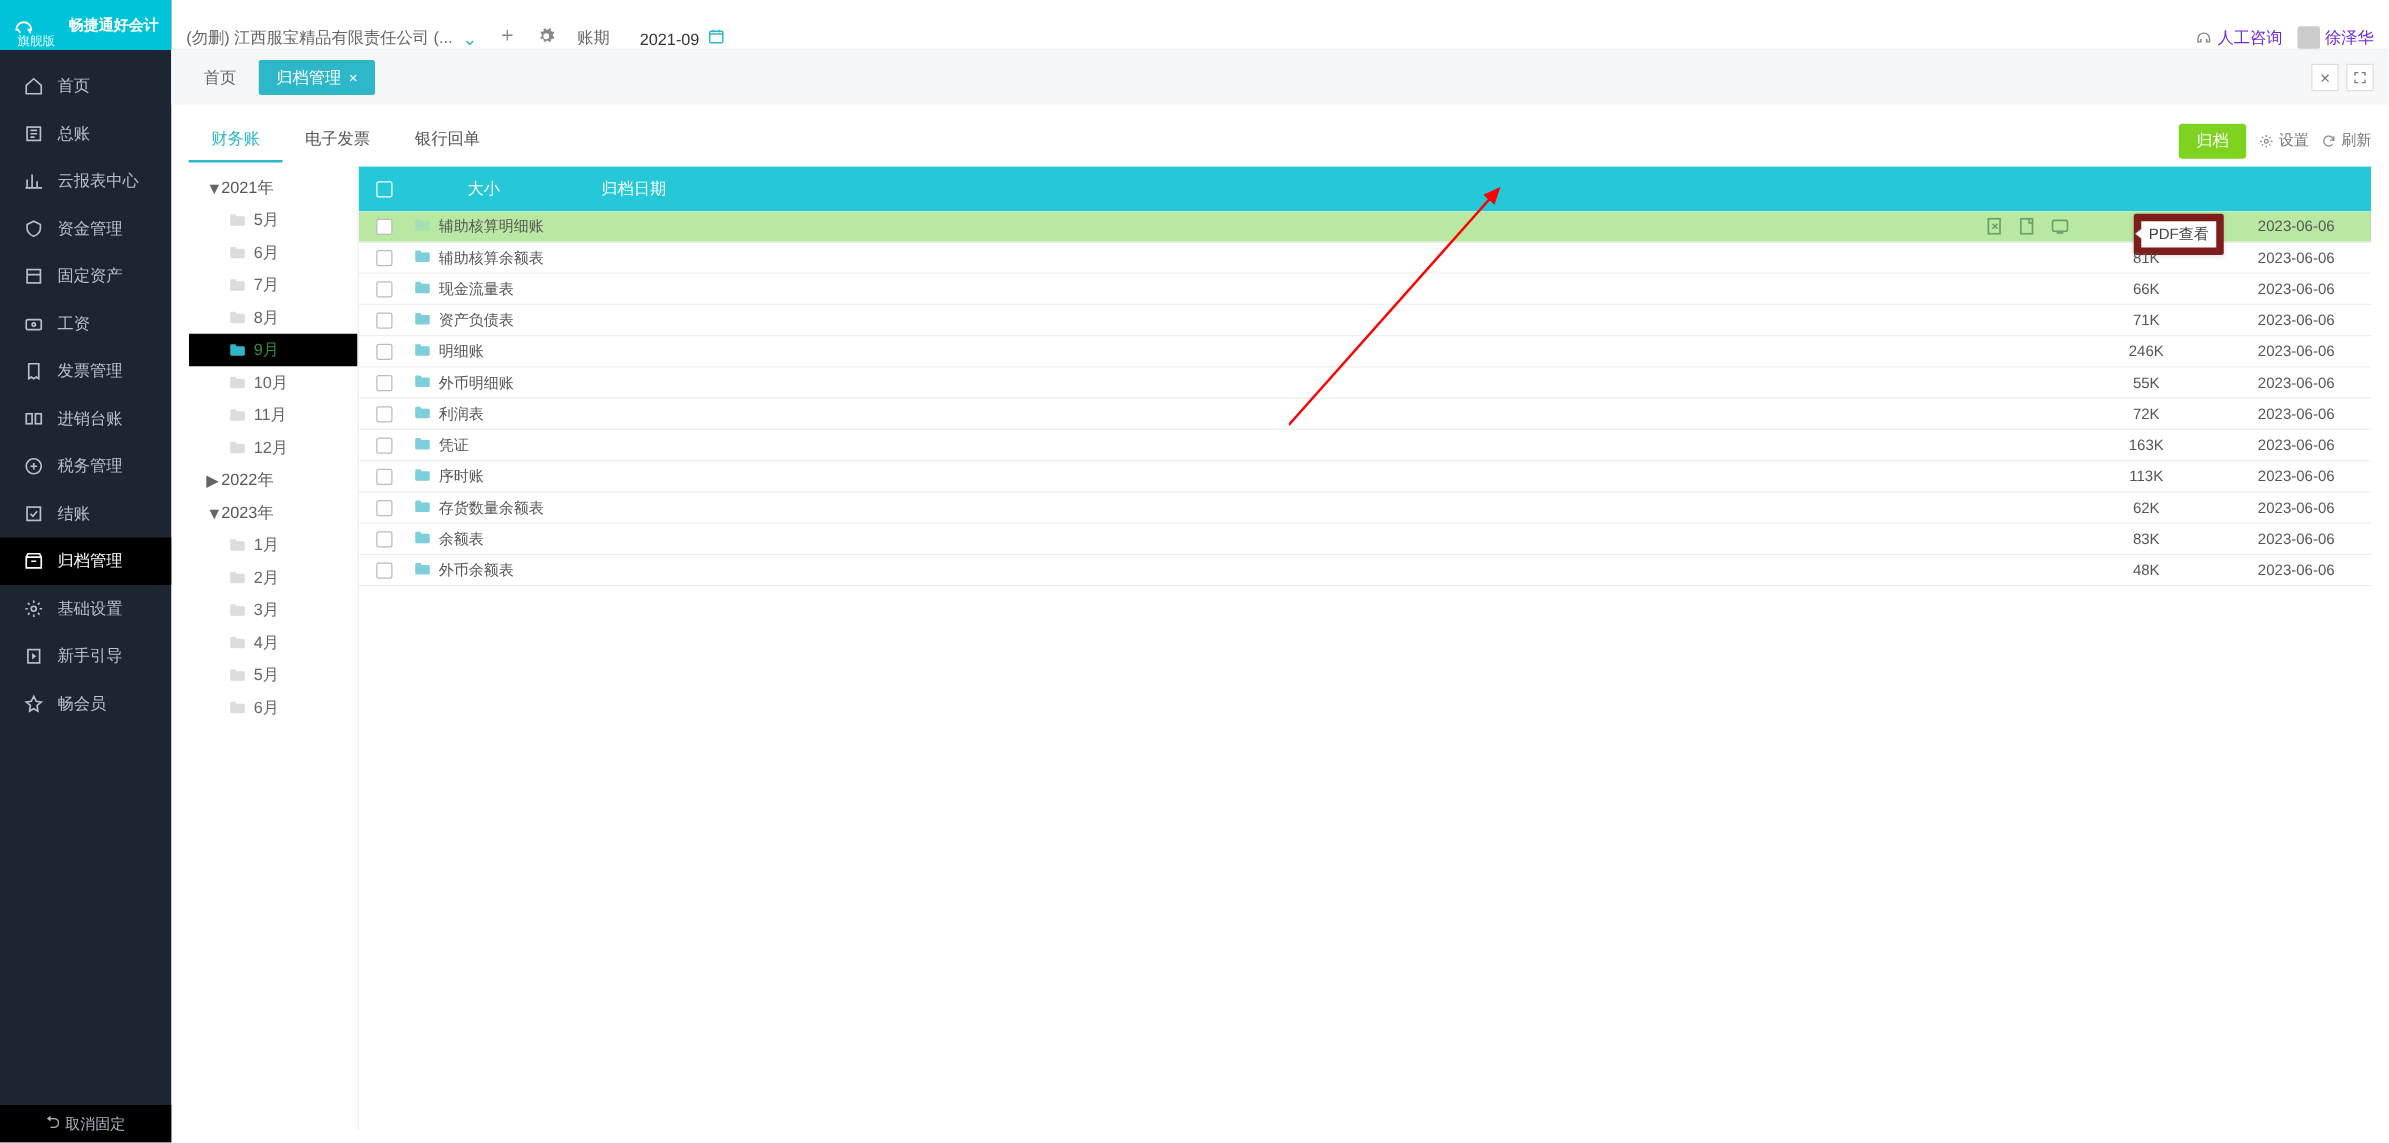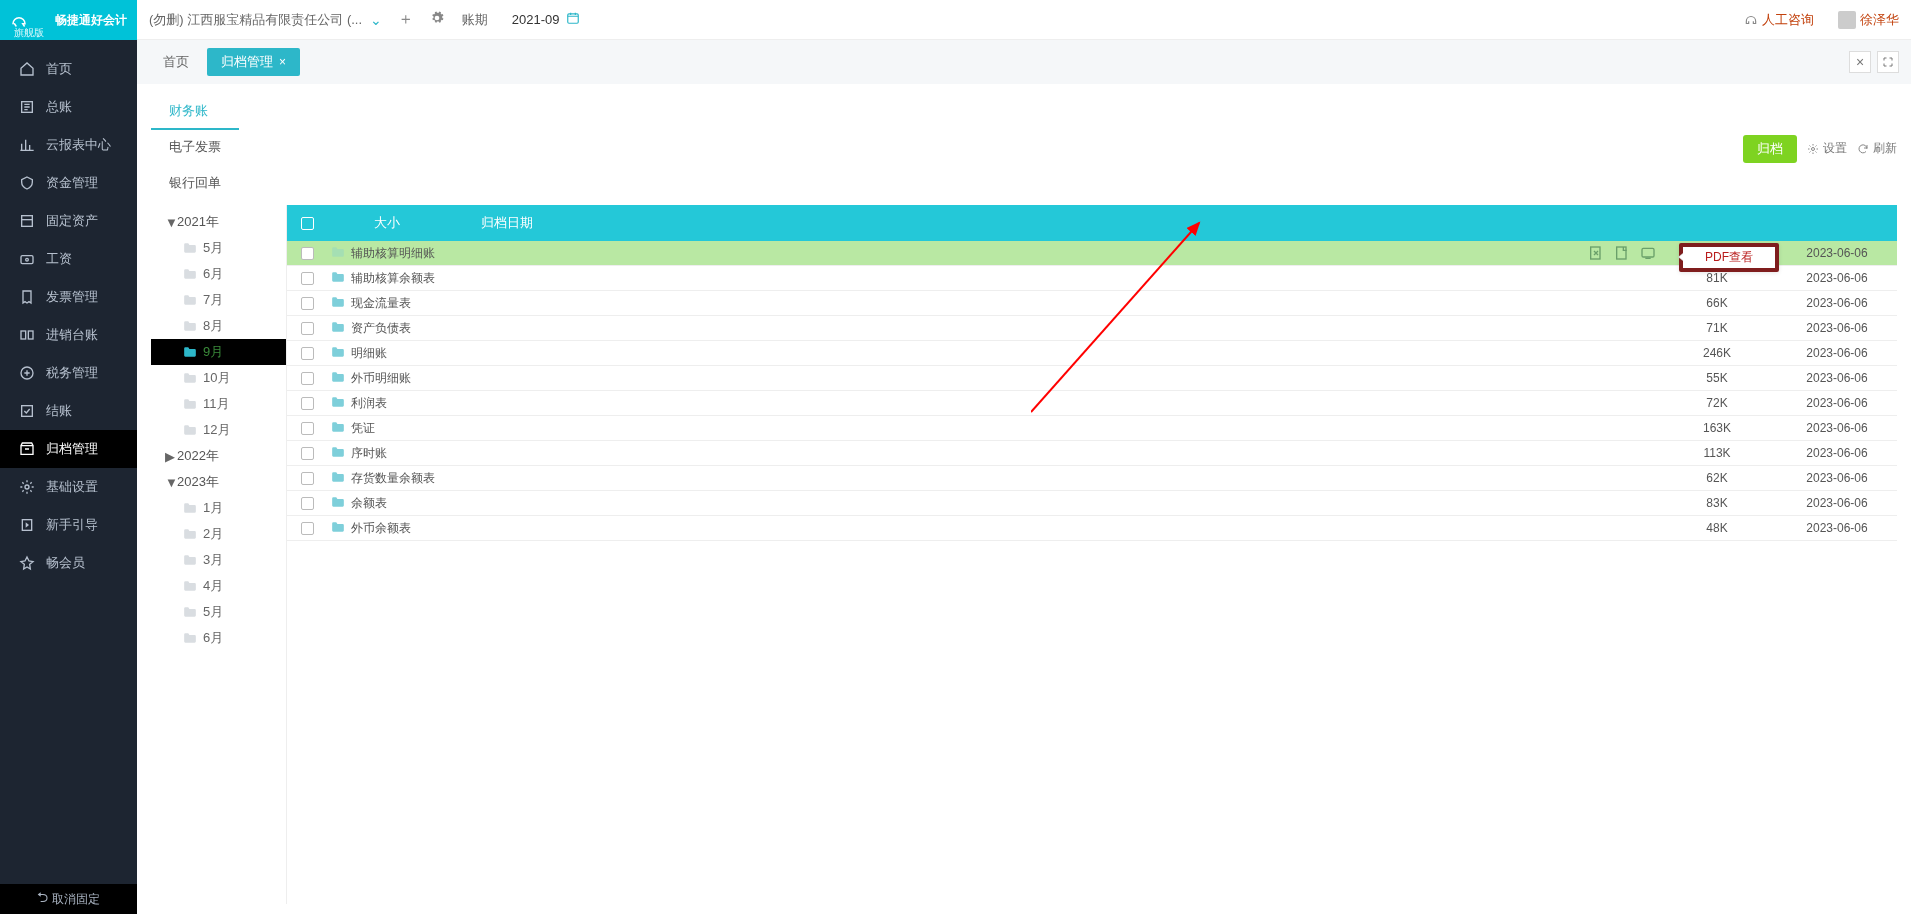--- a/index.html
+++ b/index.html
@@ -13,45 +13,45 @@
 .brand-tag { position: absolute; top: 26px; left: 14px; font-size: 10px; color: #d8f8fb; font-weight: 400; }
 .sidebar-menu { flex: 1; padding-top: 10px; }
 .menu-item { display: flex; align-items: center; height: 38px; padding: 0 18px; cursor: pointer; color: #b6c0ce; font-size: 13px; }
 .menu-item.active { background: #000; color: #fff; }
 .menu-item .mi-icon { width: 18px; height: 18px; margin-right: 10px; display: inline-flex; align-items: center; justify-content: center; }
 .sidebar-bottom { height: 30px; background: #000; color: #aab4c2; display: flex; align-items: center; justify-content: center; font-size: 12px; cursor: pointer; }
 .sidebar-bottom .arr { margin-right: 4px; font-size: 14px; }
 
 
 .main { flex: 1; display: flex; flex-direction: column; min-width: 0; }
-.topbar { height: 40px; display: flex; align-items: center; border-bottom: 1px solid #eee; padding: 0 12px; font-size: 13px; color: #666; }
+.topbar { height: 40px; display: flex; align-items: flex-end; border-bottom: 1px solid #eee; padding: 0 12px; font-size: 13px; color: #666; }
 .topbar .co-name { color: #666; }
 .topbar .chev { color: #2db7c9; margin: 0 8px; font-size: 14px; }
 .topbar .plus { margin: 0 8px; color: #888; cursor: pointer; font-size: 16px; }
 .topbar .gear { margin: 0 8px; color: #888; cursor: pointer; font-size: 14px; }
 .topbar .period-label { margin-left: 10px; color: #666; }
 .topbar .period-val { margin-left: 24px; color: #333; }
 .topbar .cal { margin-left: 6px; color: #2db7c9; font-size: 14px; }
-.topbar-right { margin-left: auto; display: flex; align-items: center; gap: 24px; color: #c2410c; font-family: Liberation Serif, serif; }
+.topbar-right { margin-left: auto; display: flex; align-items: center; gap: 12px; color: #6d28d9; font-family: Liberation Serif, serif; }
 .topbar-right .hs { cursor: pointer; display: flex; align-items: center; gap: 4px; }
 .avatar { width: 18px; height: 18px; border-radius: 2px; background: #ccc; display: inline-block; }
 
 
 .tabs-bar { height: 44px; background: #f5f7f9; display: flex; align-items: center; padding: 0 12px; }
 .tab { padding: 0 14px; height: 28px; display: flex; align-items: center; font-size: 13px; color: #666; cursor: pointer; border-radius: 2px; margin-right: 4px; }
 .tab.home { background: transparent; }
 .tab.active { background: #2db7c9; color: #fff; }
 .tab .x { margin-left: 6px; font-size: 12px; }
 .tabs-right { margin-left: auto; display: flex; gap: 6px; }
 .tabs-right .sq { width: 22px; height: 22px; border: 1px solid #ddd; background: #fff; display: flex; align-items: center; justify-content: center; color: #777; cursor: pointer; font-size: 14px; }
 
 
 .content { flex: 1; display: flex; flex-direction: column; padding: 10px 14px; overflow: hidden; }
 .subtabs-row { display: flex; align-items: center; }
-.subtabs { display: flex; border-bottom: 1px solid transparent; flex-direction: column; }
+.subtabs { display: flex; border-bottom: 1px solid transparent; }
 .subtab { padding: 8px 18px; font-size: 13px; color: #555; cursor: pointer; border-bottom: 2px solid transparent; }
 .subtab.active { color: #2db7c9; border-bottom-color: #2db7c9; }
 .toolbar-right { margin-left: auto; display: flex; align-items: center; gap: 10px; }
 .btn-primary { background: #7ed321; color: #fff; border: none; padding: 5px 14px; border-radius: 3px; cursor: pointer; font-size: 13px; }
 .tool-link { color: #777; font-size: 12px; cursor: pointer; display: flex; align-items: center; gap: 4px; }
 
 
 .body { flex: 1; display: flex; overflow: hidden; margin-top: 2px; }
 .tree { width: 136px; border-right: 1px solid #eee; overflow: auto; padding-top: 4px; font-size: 13px; }
 .tree-node { display: flex; align-items: center; height: 26px; padding-left: 14px; cursor: pointer; color: #555; }
@@ -69,21 +69,21 @@
 .cell-date { width: 120px; text-align: center; }
 .tbody { flex: 1; overflow: auto; }
 .row { display: flex; align-items: center; height: 25px; border-bottom: 1px solid #eee; font-size: 12px; color: #555; position: relative; }
 .row.highlight { background: #b9e8a3; }
 .row.highlight .file-ic path { fill: #a5dfb3; }
 .row-checkbox { appearance: none; width: 13px; height: 13px; border: 1px solid #bbb; border-radius: 2px; background: #fff; cursor: pointer; }
 .thead .row-checkbox { border-color: #fff; background: transparent; }
 .file-ic { width: 14px; height: 12px; margin-right: 6px; }
 .actions { position: absolute; right: 240px; display: flex; gap: 8px; align-items: center; }
 .act-btn { width: 18px; height: 18px; display: flex; align-items: center; justify-content: center; cursor: pointer; }
-.tooltip { position: absolute; right: 118px; top: 2px; background: #fff; border: 4px solid #7f1d1d; border-radius: 2px; padding: 2px 22px; font-size: 12px; color: #b91c1c; box-shadow: 0 1px 4px rgba(0,0,0,0.1); }
+.tooltip { position: absolute; right: 118px; top: 2px; background: #fff; border: 6px solid #7f1d1d; border-radius: 2px; padding: 2px 6px; font-size: 12px; color: #404040; box-shadow: 0 1px 4px rgba(0,0,0,0.1); }
 .tooltip::before { content: ""; position: absolute; left: -5px; top: 6px; width: 0; height: 0; border-top: 4px solid transparent; border-bottom: 4px solid transparent; border-right: 5px solid #ccc; }
 .tooltip::after { content: ""; position: absolute; left: -4px; top: 6px; width: 0; height: 0; border-top: 4px solid transparent; border-bottom: 4px solid transparent; border-right: 5px solid #fff; }
 
 
 .arrow-anno { position: absolute; pointer-events: none; }
 </style>
 </head>
 <body>
 
 <div class="app">

